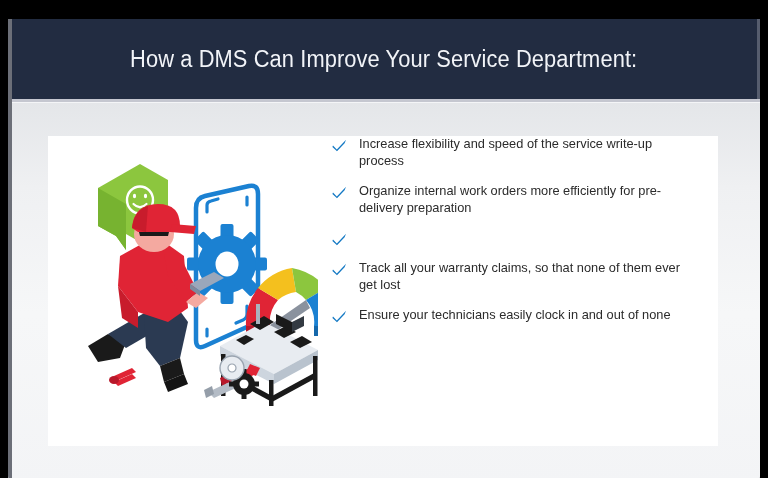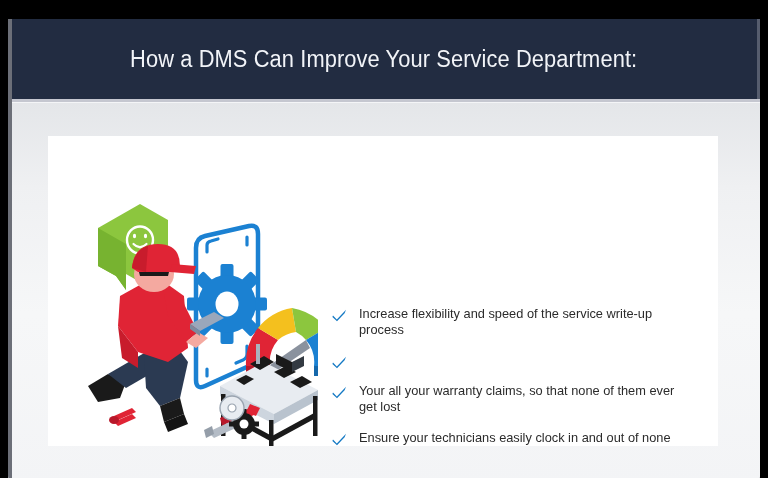--- a/index.html
+++ b/index.html
@@ -90,21 +90,21 @@
 
   
   #content-card {
     position: absolute;
     left: 40px;
     top: 117px;
     width: 670px;
     height: 310px;
     background: #ffffff;
     display: flex;
-    align-items: flex-end;
+    align-items: flex-start;
   }
 
   
   #illustration {
     position: relative;
     width: 250px;
     height: 270px;
     flex: 0 0 250px;
     margin-left: 20px;
   }
@@ -289,32 +289,38 @@
     <div id="benefits-list">
 
       <div class="benefit-item">
         <svg class="check-icon" viewBox="0 0 15 13">
           <path d="M1 6.6 L4.8 10.6 L14 0.8 L12.6 4.2 L5.0 12.2 L0.4 8.0 Z" fill="#1479c4"></path>
         </svg>
         <div class="benefit-text">Increase flexibility and speed of the service write-up process</div>
       </div>
 
 
-
-      <div class="benefit-item">
-        <svg class="check-icon" viewBox="0 0 15 13">
-          <path d="M1 6.6 L4.8 10.6 L14 0.8 L12.6 4.2 L5.0 12.2 L0.4 8.0 Z" fill="#1479c4"></path>
-        </svg>
-      </div>
-
-      <div class="benefit-item">
-        <svg class="check-icon" viewBox="0 0 15 13">
-          <path d="M1 6.6 L4.8 10.6 L14 0.8 L12.6 4.2 L5.0 12.2 L0.4 8.0 Z" fill="#1479c4"></path>
-        </svg>
-        <div class="benefit-text">Your all your warranty claims, so that none of them ever get lost</div>
+      <div class="benefit-item">
+        <svg class="check-icon" viewBox="0 0 15 13">
+          <path d="M1 6.6 L4.8 10.6 L14 0.8 L12.6 4.2 L5.0 12.2 L0.4 8.0 Z" fill="#1479c4"></path>
+        </svg>
+        <div class="benefit-text">Organize internal work orders more efficiently for pre-delivery preparation</div>
+      </div>
+
+      <div class="benefit-item">
+        <svg class="check-icon" viewBox="0 0 15 13">
+          <path d="M1 6.6 L4.8 10.6 L14 0.8 L12.6 4.2 L5.0 12.2 L0.4 8.0 Z" fill="#1479c4"></path>
+        </svg>
+      </div>
+
+      <div class="benefit-item">
+        <svg class="check-icon" viewBox="0 0 15 13">
+          <path d="M1 6.6 L4.8 10.6 L14 0.8 L12.6 4.2 L5.0 12.2 L0.4 8.0 Z" fill="#1479c4"></path>
+        </svg>
+        <div class="benefit-text">Track all your warranty claims, so that none of them ever get lost</div>
       </div>
 
       <div class="benefit-item">
         <svg class="check-icon" viewBox="0 0 15 13">
           <path d="M1 6.6 L4.8 10.6 L14 0.8 L12.6 4.2 L5.0 12.2 L0.4 8.0 Z" fill="#1479c4"></path>
         </svg>
         <div class="benefit-text">Ensure your technicians easily clock in and out of none</div>
       </div>
 
     </div>

